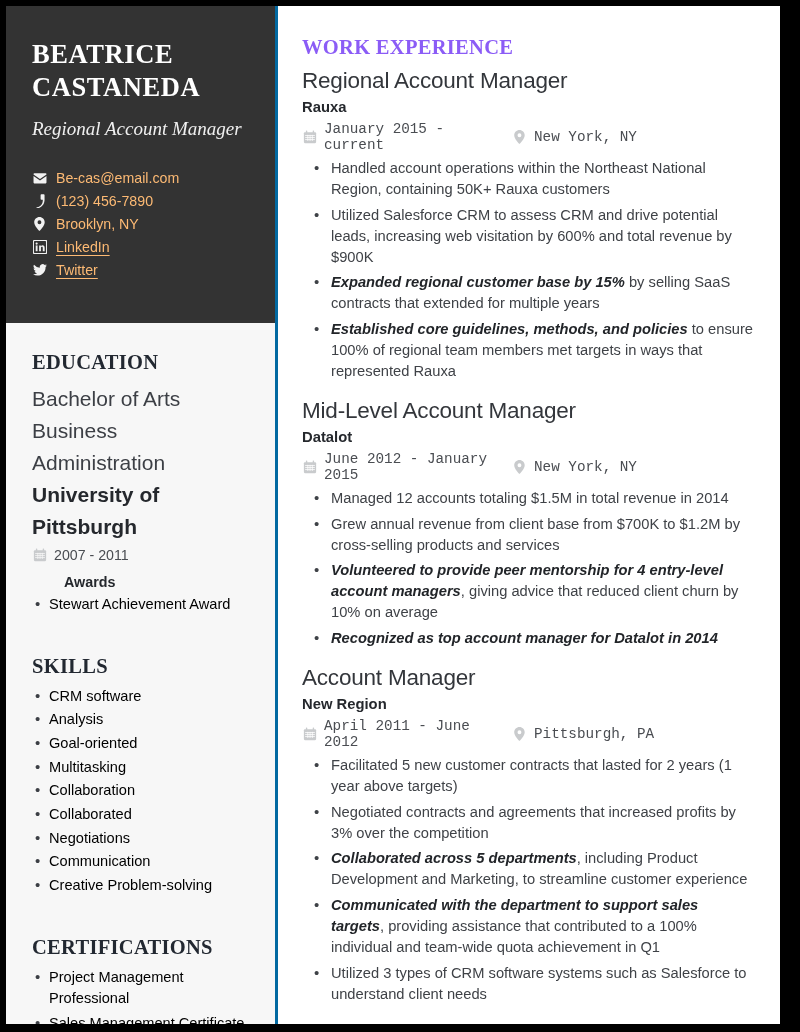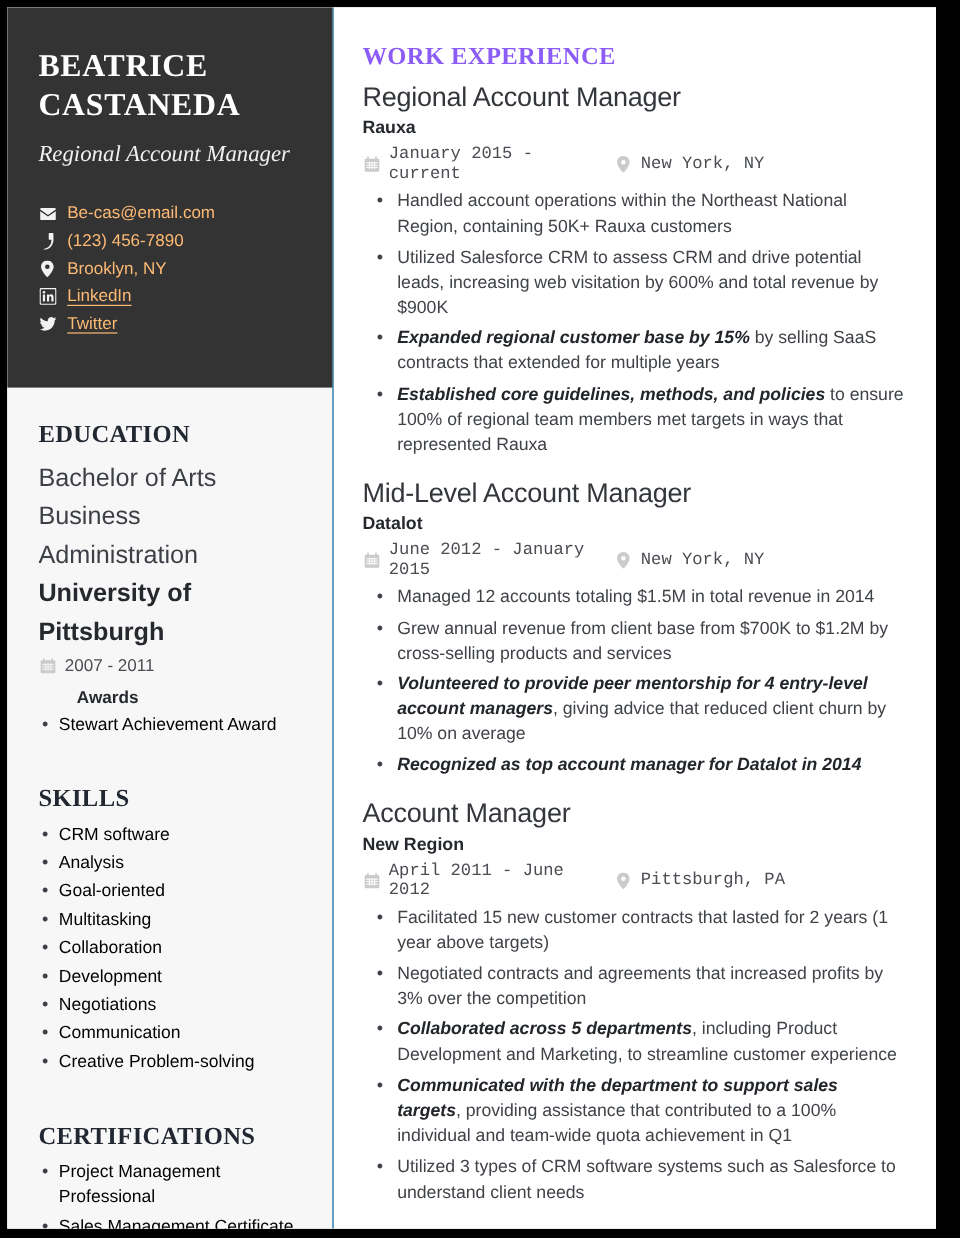--- a/index.html
+++ b/index.html
@@ -15,21 +15,21 @@
     width: 774px; height: 1018px;
     background: #ffffff;
     display: flex;
     overflow: hidden;
   }
   
   #left-col {
     width: 272px;
     flex: 0 0 272px;
     background: #f7f7f7;
-    border-right: 1px solid #0369a1;
+    border-right: 3px solid #0369a1;
     position: relative;
   }
   #identity-block {
     background: #333333;
     padding: 32px 24px 26px 26px;
     min-height: 317px;
   }
   .full-name {
     font-family: "Liberation Serif", serif;
     font-weight: bold;
@@ -269,21 +269,21 @@
     </div>
 
     <div class="left-section" style="margin-top:40px;">
       <div class="sec-head">SKILLS</div>
       <ul class="plain-bullets skill-list" id="skills-list" style="margin-top:8px;">
           <li>CRM software</li>
           <li>Analysis</li>
           <li>Goal-oriented</li>
           <li>Multitasking</li>
           <li>Collaboration</li>
-          <li>Development</li>
+          <li>Collaborated</li>
           <li>Negotiations</li>
           <li>Communication</li>
           <li>Creative Problem-solving</li>
         </ul>
     </div>
 
     <div class="left-section" style="margin-top:40px;">
       <div class="sec-head">CERTIFICATIONS</div>
       <ul class="plain-bullets cert-list" id="cert-list" style="margin-top:8px;">
           <li>Project Management Professional</li>
@@ -391,21 +391,21 @@
             <div class="meta-loc">
               <span class="ico">
                 <svg viewBox="0 0 12 16" width="10.92" height="14" fill="#c9cbcd">
                   <path d="M6 0 C2.7 0 0 2.7 0 6 c0 4.4 6 10 6 10 s6 -5.6 6 -10 C12 2.7 9.3 0 6 0 z M6 8.2 A2.2 2.2 0 1 1 6 3.8 a2.2 2.2 0 0 1 0 4.4 z"></path>
                 </svg>
               </span>
               <span>Pittsburgh, PA</span>
             </div>
           </div>
           <ul class="job-bullets">
-            <li><span>Facilitated 15 new customer contracts that lasted for 2 years (1 year above targets)</span></li>
+            <li><span>Facilitated 5 new customer contracts that lasted for 2 years (1 year above targets)</span></li>
             <li><span>Negotiated contracts and agreements that increased profits by 3% over the competition</span></li>
             <li><span class="hl">Collaborated across 5 departments</span><span>, including Product Development and Marketing, to streamline customer experience</span></li>
             <li><span class="hl">Communicated with the department to support sales targets</span><span>, providing assistance that contributed to a 100% individual and team-wide quota achievement in Q1</span></li>
             <li><span>Utilized 3 types of CRM software systems such as Salesforce to understand client needs</span></li>
           </ul>
         </div>
       </div>
   </div>
 
 </div>

